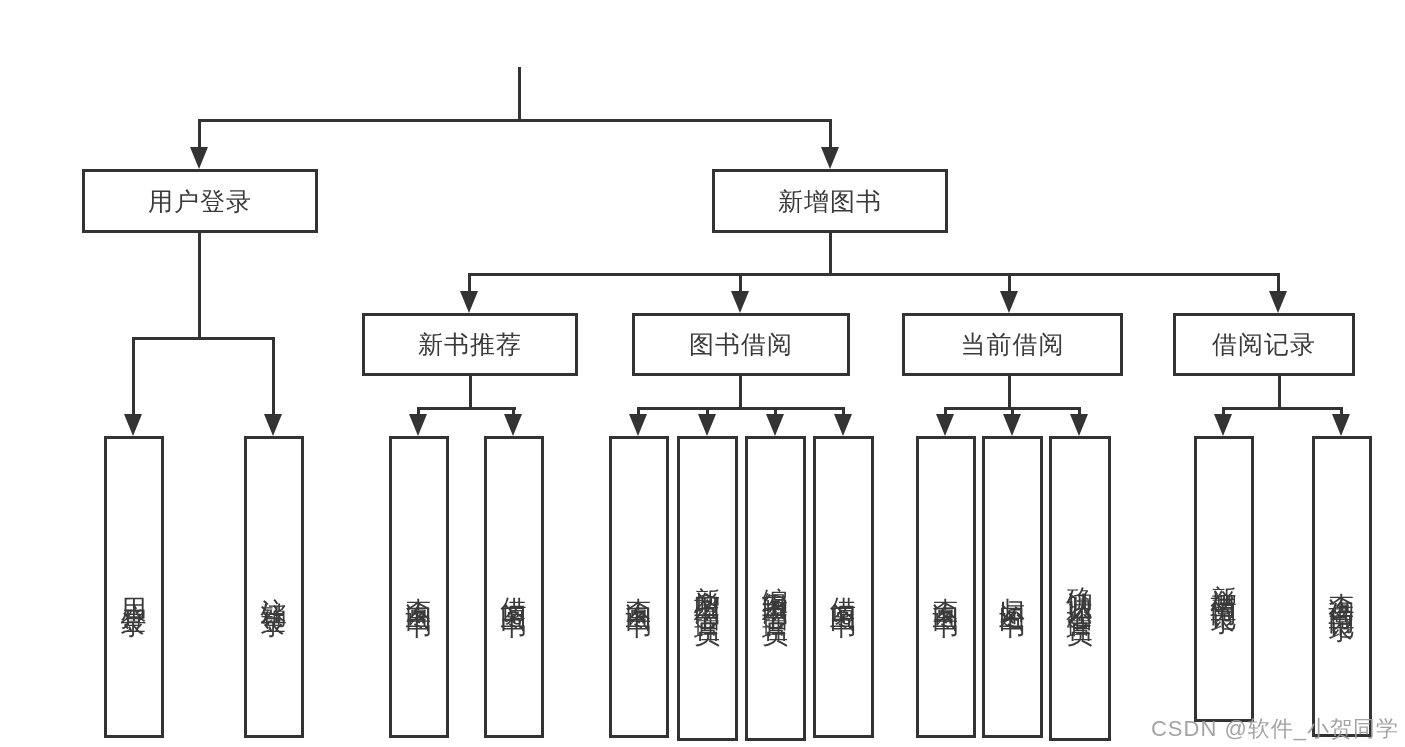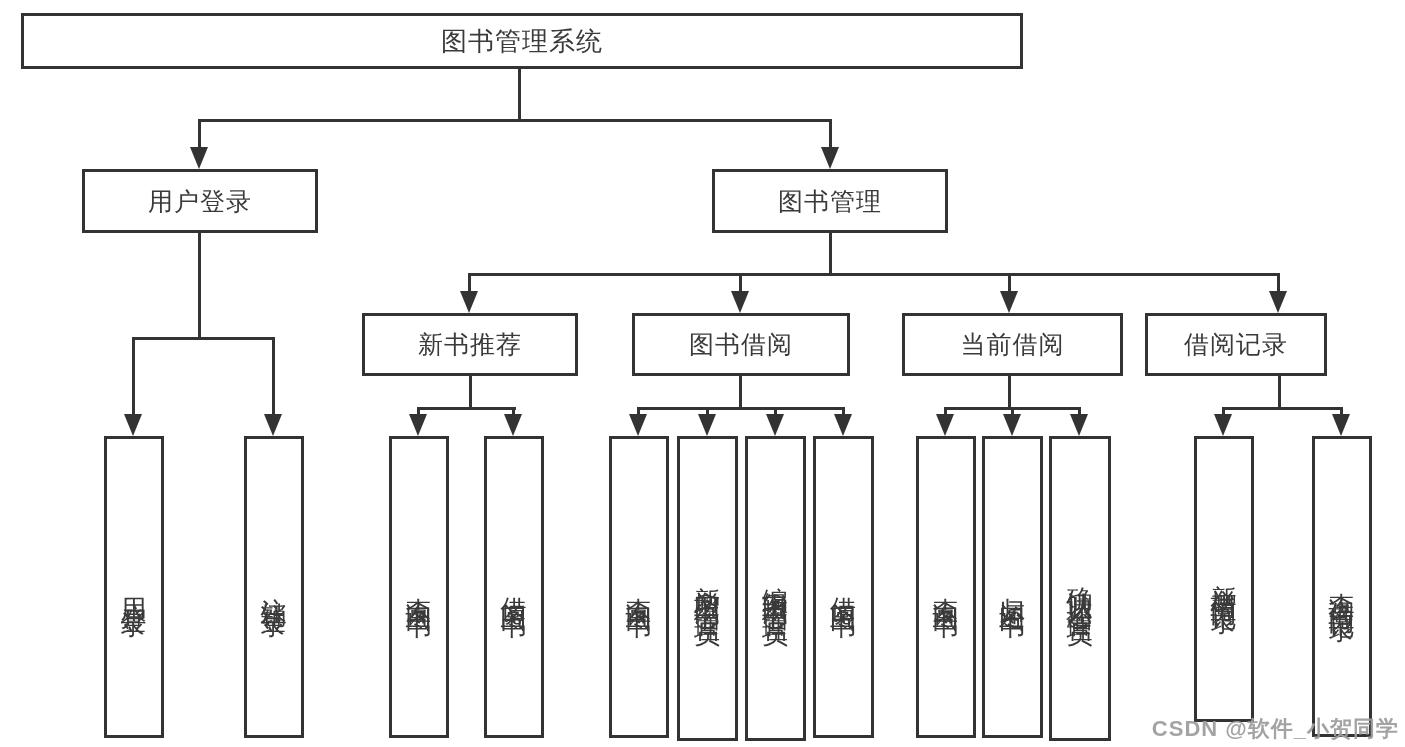--- a/index.html
+++ b/index.html
@@ -24,44 +24,41 @@
   .arrow{
     position:absolute;width:0;height:0;
     border-left:9px solid transparent;
     border-right:9px solid transparent;
     border-top:22px solid #333333;
   }
 
   #watermark{
     position:absolute;top:714px;right:6px;z-index:9;
     font-size:22px;color:rgba(158,158,158,0.95);
-    letter-spacing:1px;white-space:nowrap;font-weight:bold;
+    letter-spacing:1px;white-space:nowrap;
   }
 </style>
 </head>
 <body>
 
 <div id="stage">
 
-  <div class="box" style="left:21px;top:13px;width:1002px;height:56px;font-size:26px;">
-    <span>图书管理系统</span>
-  </div>
 
   <div class="vline" style="left:518px;top:67px;height:54px;"></div>
   <div class="hline" style="left:198px;top:119px;width:634px;"></div>
   <div class="vline" style="left:198px;top:119px;height:30px;"></div>
   <div class="arrow" style="left:190px;top:147px;"></div>
   <div class="vline" style="left:829px;top:119px;height:30px;"></div>
   <div class="arrow" style="left:821px;top:147px;"></div>
 
   <div class="box" style="left:82px;top:169px;width:236px;height:64px;">
     <span>用户登录</span>
   </div>
   <div class="box" style="left:712px;top:169px;width:236px;height:64px;">
-    <span>图书管理</span>
+    <span>新增图书</span>
   </div>
 
   <div class="vline" style="left:198px;top:230px;height:107px;"></div>
   <div class="hline" style="left:133px;top:337px;width:142px;"></div>
   <div class="vline" style="left:132px;top:337px;height:79px;"></div>
   <div class="arrow" style="left:124px;top:414px;"></div>
   <div class="vline" style="left:272px;top:337px;height:79px;"></div>
   <div class="arrow" style="left:264px;top:414px;"></div>
 
   <div class="vline" style="left:829px;top:230px;height:45px;"></div>
@@ -77,21 +74,21 @@
 
   <div class="box" style="left:632px;top:313px;width:218px;height:63px;">
     <span>图书借阅</span>
   </div>
   <div class="box" style="left:362px;top:313px;width:216px;height:63px;">
     <span>新书推荐</span>
   </div>
   <div class="box" style="left:902px;top:313px;width:221px;height:63px;">
     <span>当前借阅</span>
   </div>
-  <div class="box" style="left:1145px;top:313px;width:182px;height:63px;">
+  <div class="box" style="left:1173px;top:313px;width:182px;height:63px;">
     <span>借阅记录</span>
   </div>
 
   <div class="vline" style="left:469px;top:374px;height:34px;"></div>
   <div class="hline" style="left:418px;top:407px;width:98px;"></div>
   <div class="vline" style="left:417px;top:407px;height:9px;"></div>
   <div class="arrow" style="left:409px;top:414px;"></div>
   <div class="vline" style="left:512px;top:407px;height:9px;"></div>
   <div class="arrow" style="left:504px;top:414px;"></div>
 

